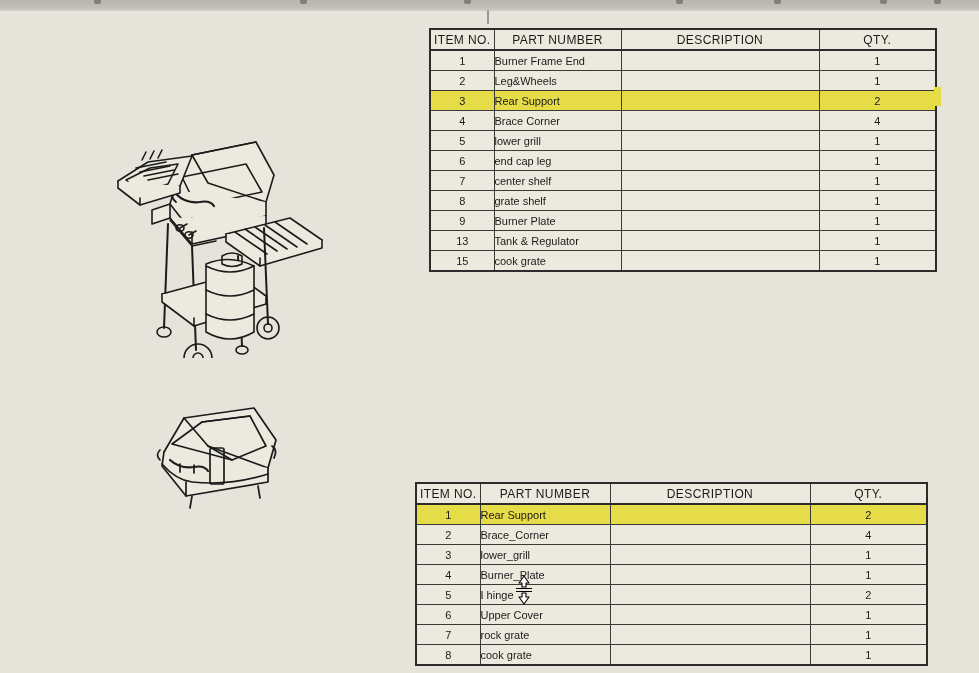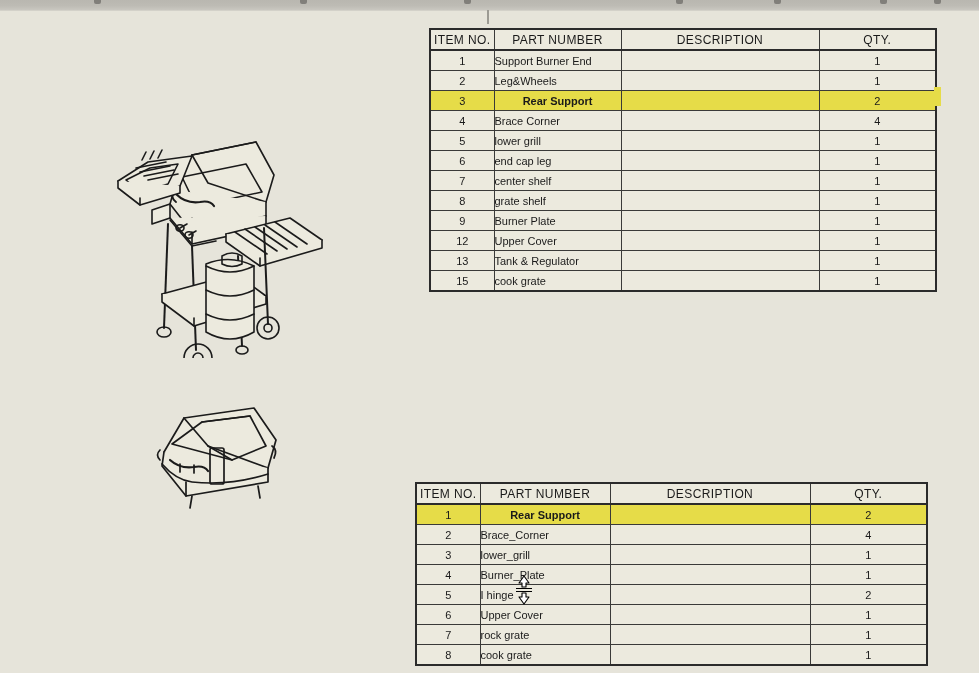--- a/index.html
+++ b/index.html
@@ -65,21 +65,21 @@
     font-size: 12px;
     letter-spacing: .4px;
     border-bottom: 2px solid #2b2b2b;
   }
   .c-item   { text-align: center; }
   .c-part   { text-align: left;  padding-left: 4px; }
   .c-desc   { text-align: left;  padding-left: 4px; }
   .c-qty    { text-align: center; }
 
   tr.hl td { background: #e6dc48; }
-  tr.hl td.c-part { font-weight: bold; text-align: center; }
+  tr.hl td.c-part { font-weight: normal; }
 
   
   #hl-bleed-1 {
     position: absolute;
     left: 934px; top: 87px;
     width: 7px; height: 19px;
     background: #e6dc48;
   }
 
   #table1 { left: 429px; top: 28px;  width: 508px; }
@@ -207,21 +207,21 @@
       <tr>
         <th>ITEM NO.</th>
         <th>PART NUMBER</th>
         <th>DESCRIPTION</th>
         <th>QTY.</th>
       </tr>
     </thead>
     <tbody id="t1-body">
         <tr>
           <td class="c-item">1</td>
-          <td class="c-part">Support Burner End</td>
+          <td class="c-part">Burner Frame End</td>
           <td class="c-desc"></td>
           <td class="c-qty">1</td>
         </tr>
         <tr>
           <td class="c-item">2</td>
           <td class="c-part">Leg&amp;Wheels</td>
           <td class="c-desc"></td>
           <td class="c-qty">1</td>
         </tr>
         <tr class="hl">
@@ -256,26 +256,20 @@
         </tr>
         <tr>
           <td class="c-item">8</td>
           <td class="c-part">grate shelf</td>
           <td class="c-desc"></td>
           <td class="c-qty">1</td>
         </tr>
         <tr>
           <td class="c-item">9</td>
           <td class="c-part">Burner Plate</td>
-          <td class="c-desc"></td>
-          <td class="c-qty">1</td>
-        </tr>
-        <tr>
-          <td class="c-item">12</td>
-          <td class="c-part">Upper Cover</td>
           <td class="c-desc"></td>
           <td class="c-qty">1</td>
         </tr>
         <tr>
           <td class="c-item">13</td>
           <td class="c-part">Tank &amp; Regulator</td>
           <td class="c-desc"></td>
           <td class="c-qty">1</td>
         </tr>
         <tr>

